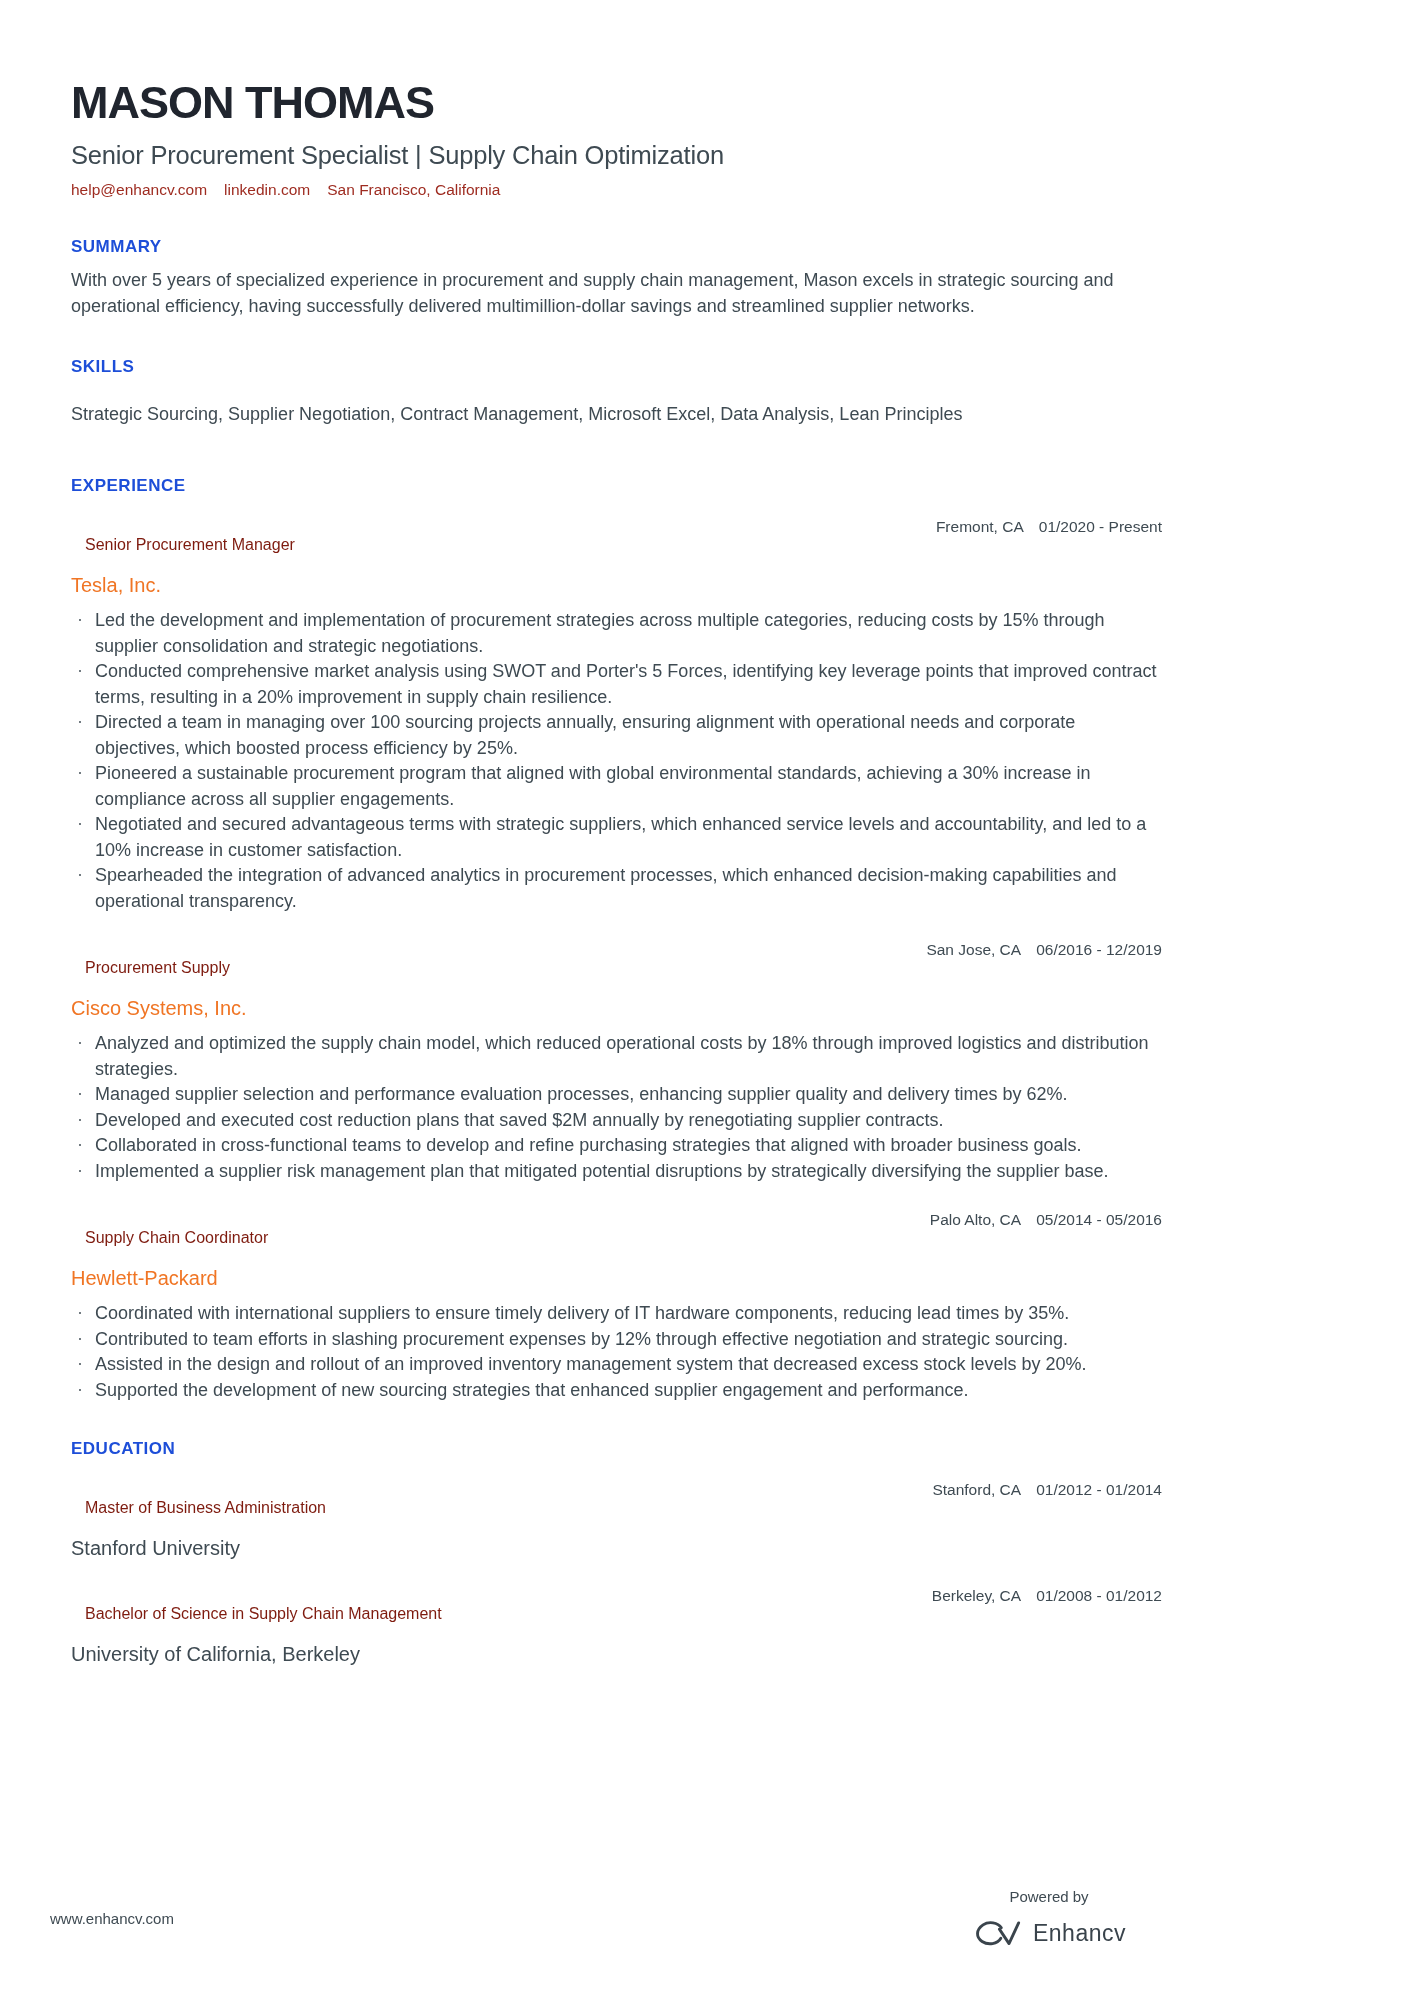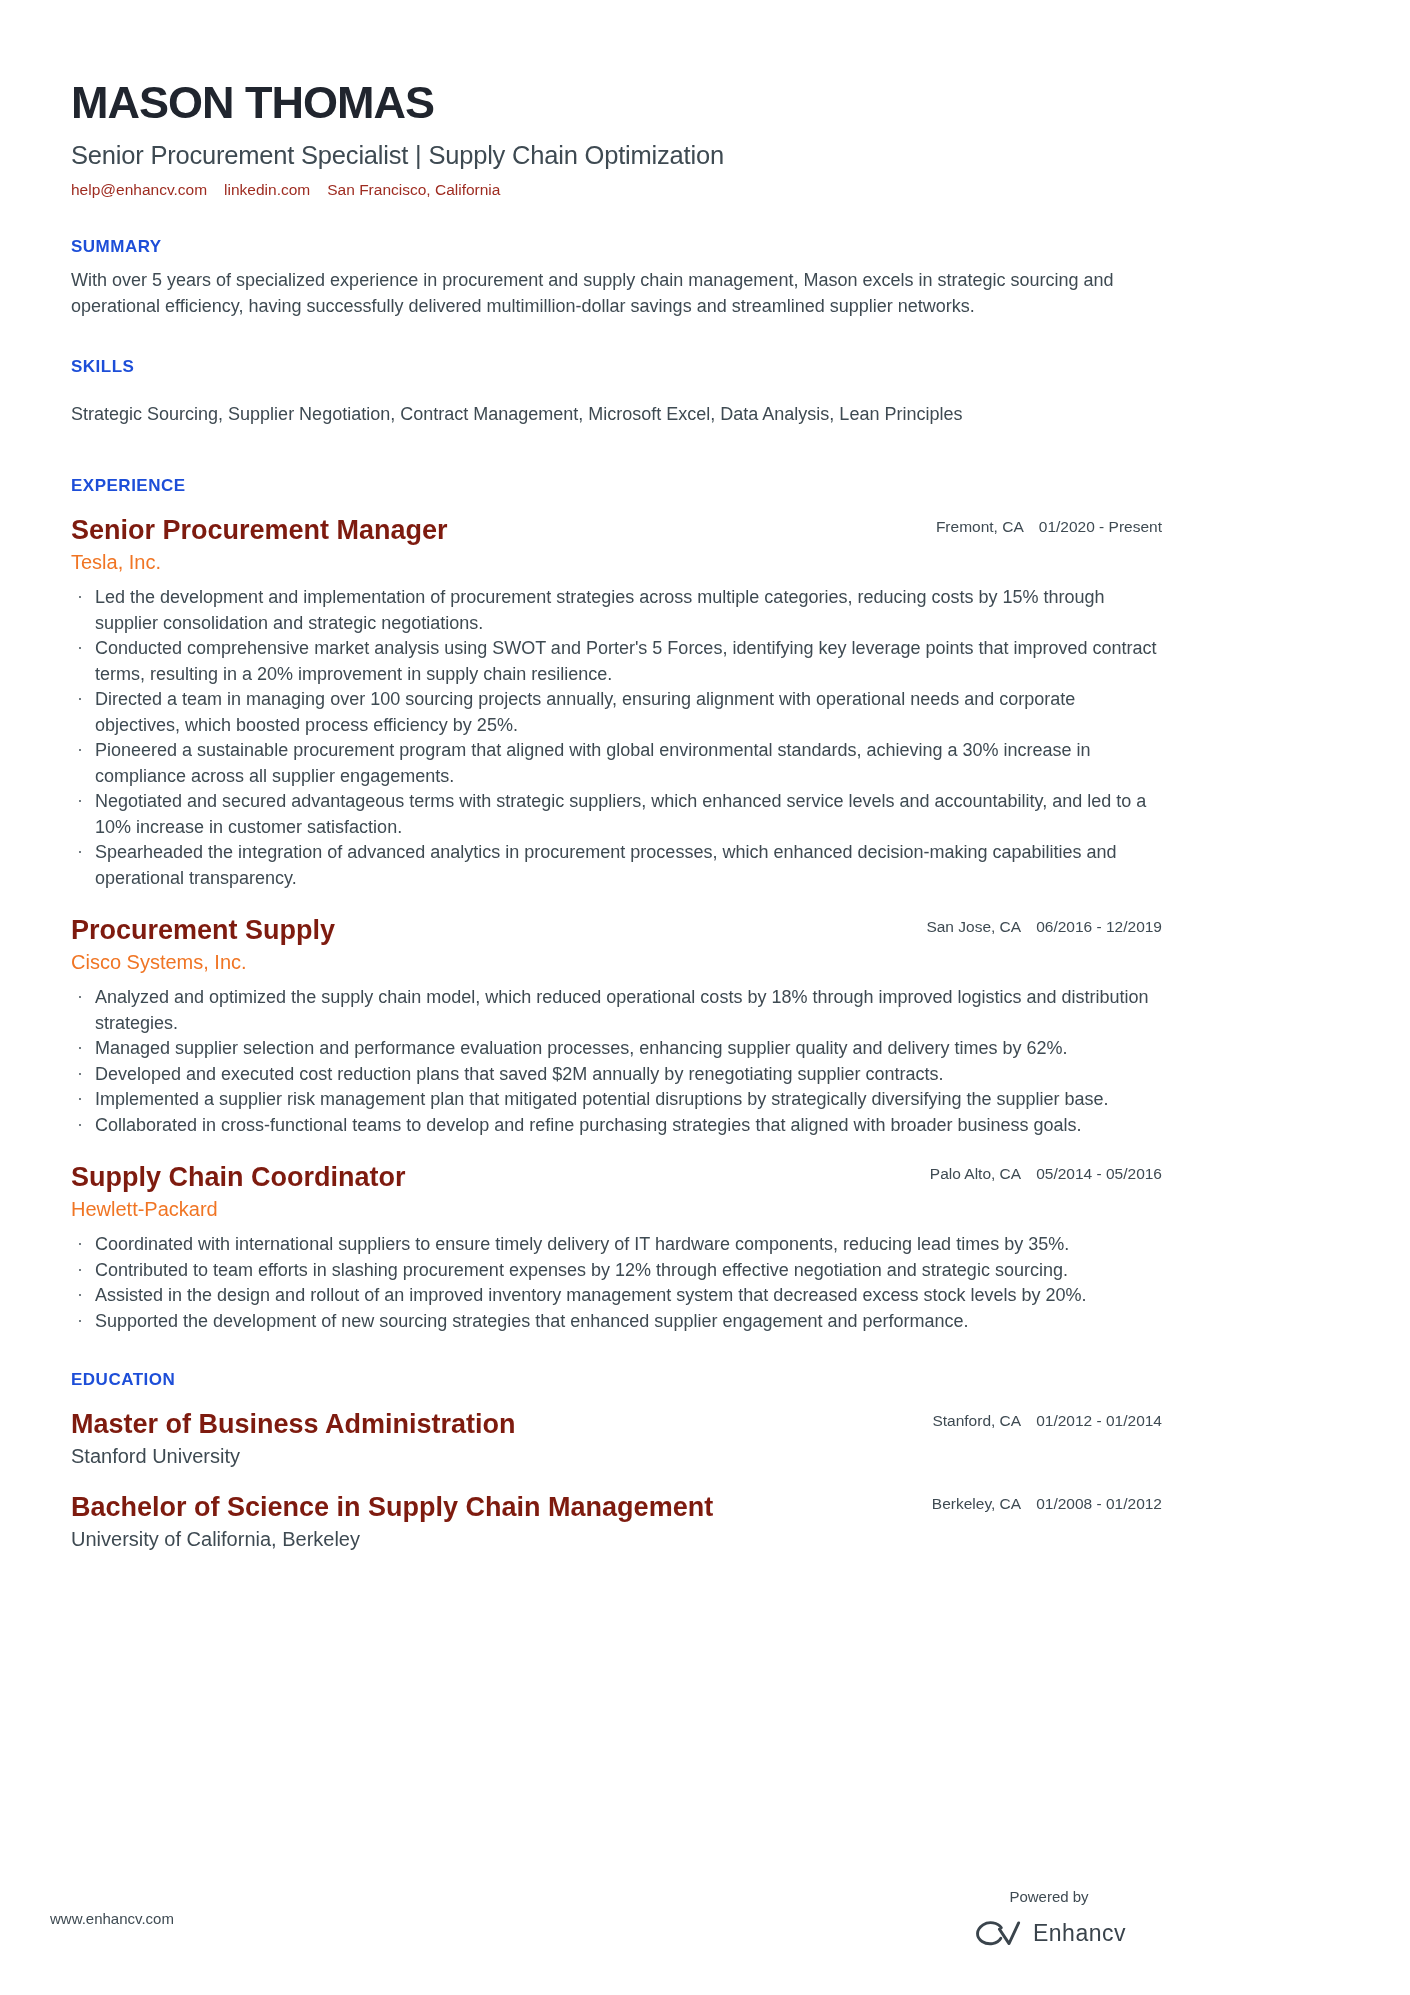--- a/index.html
+++ b/index.html
@@ -27,21 +27,21 @@
   }
   .summary-sec { margin-top:37px; }
   .summary-text { margin:11px 0 0; font-size:18px; line-height:25.5px; max-width:1075px; }
   .skills-sec { margin-top:37px; }
   .skills-text { margin:26px 0 0; font-size:18px; line-height:22px; }
   .experience-sec { margin-top:50px; }
   .entry { margin-top:20px; }
   .entry + .entry { margin-top:25px; }
   .entry-head { display:flex; justify-content:space-between; align-items:flex-start; }
   .entry-left { min-width:0; }
-  .entry-title { margin:0; font-size:27px; font-weight:700; color:#7e1b0f; line-height:29px; }
+  .entry-title { margin:14px; font-size:16px; font-weight:400; color:#7e1b0f; line-height:29px; }
   .company { margin-top:5px; font-size:20px; color:#f07524; line-height:24px; }
   .school  { margin-top:5px; font-size:20px; color:#3e4a52; line-height:24px; }
   .entry-meta { display:flex; flex-direction:row; align-items:flex-end; gap:15px;
                 font-size:15.5px; line-height:19px; color:#3e4a52; padding-top:1px;
                 white-space:nowrap; }
   .bullets { list-style:none; margin:11px 0 0; padding:0; max-width:1090px; }
   .bullets li { position:relative; padding-left:24px; font-size:18px; line-height:25.5px; }
   .bullets li::before { content:"·"; position:absolute; left:6px; top:-1px; color:#5c666d; }
   .education-sec { margin-top:35px; }
   
@@ -112,22 +112,22 @@
         </div>
         <div class="entry-meta">
           <span>San Jose, CA</span>
           <span>06/2016 - 12/2019</span>
         </div>
       </div>
       <ul class="bullets">
         <li>Analyzed and optimized the supply chain model, which reduced operational costs by 18% through improved logistics and distribution strategies.</li>
         <li>Managed supplier selection and performance evaluation processes, enhancing supplier quality and delivery times by 62%.</li>
         <li>Developed and executed cost reduction plans that saved $2M annually by renegotiating supplier contracts.</li>
+        <li>Collaborated in cross-functional teams to develop and refine purchasing strategies that aligned with broader business goals.</li>
         <li>Implemented a supplier risk management plan that mitigated potential disruptions by strategically diversifying the supplier base.</li>
-        <li>Collaborated in cross-functional teams to develop and refine purchasing strategies that aligned with broader business goals.</li>
       </ul>
     </article>
 
     <article class="entry">
       <div class="entry-head">
         <div class="entry-left">
           <h3 class="entry-title">Supply Chain Coordinator</h3>
           <div class="company">Hewlett-Packard</div>
         </div>
         <div class="entry-meta">

